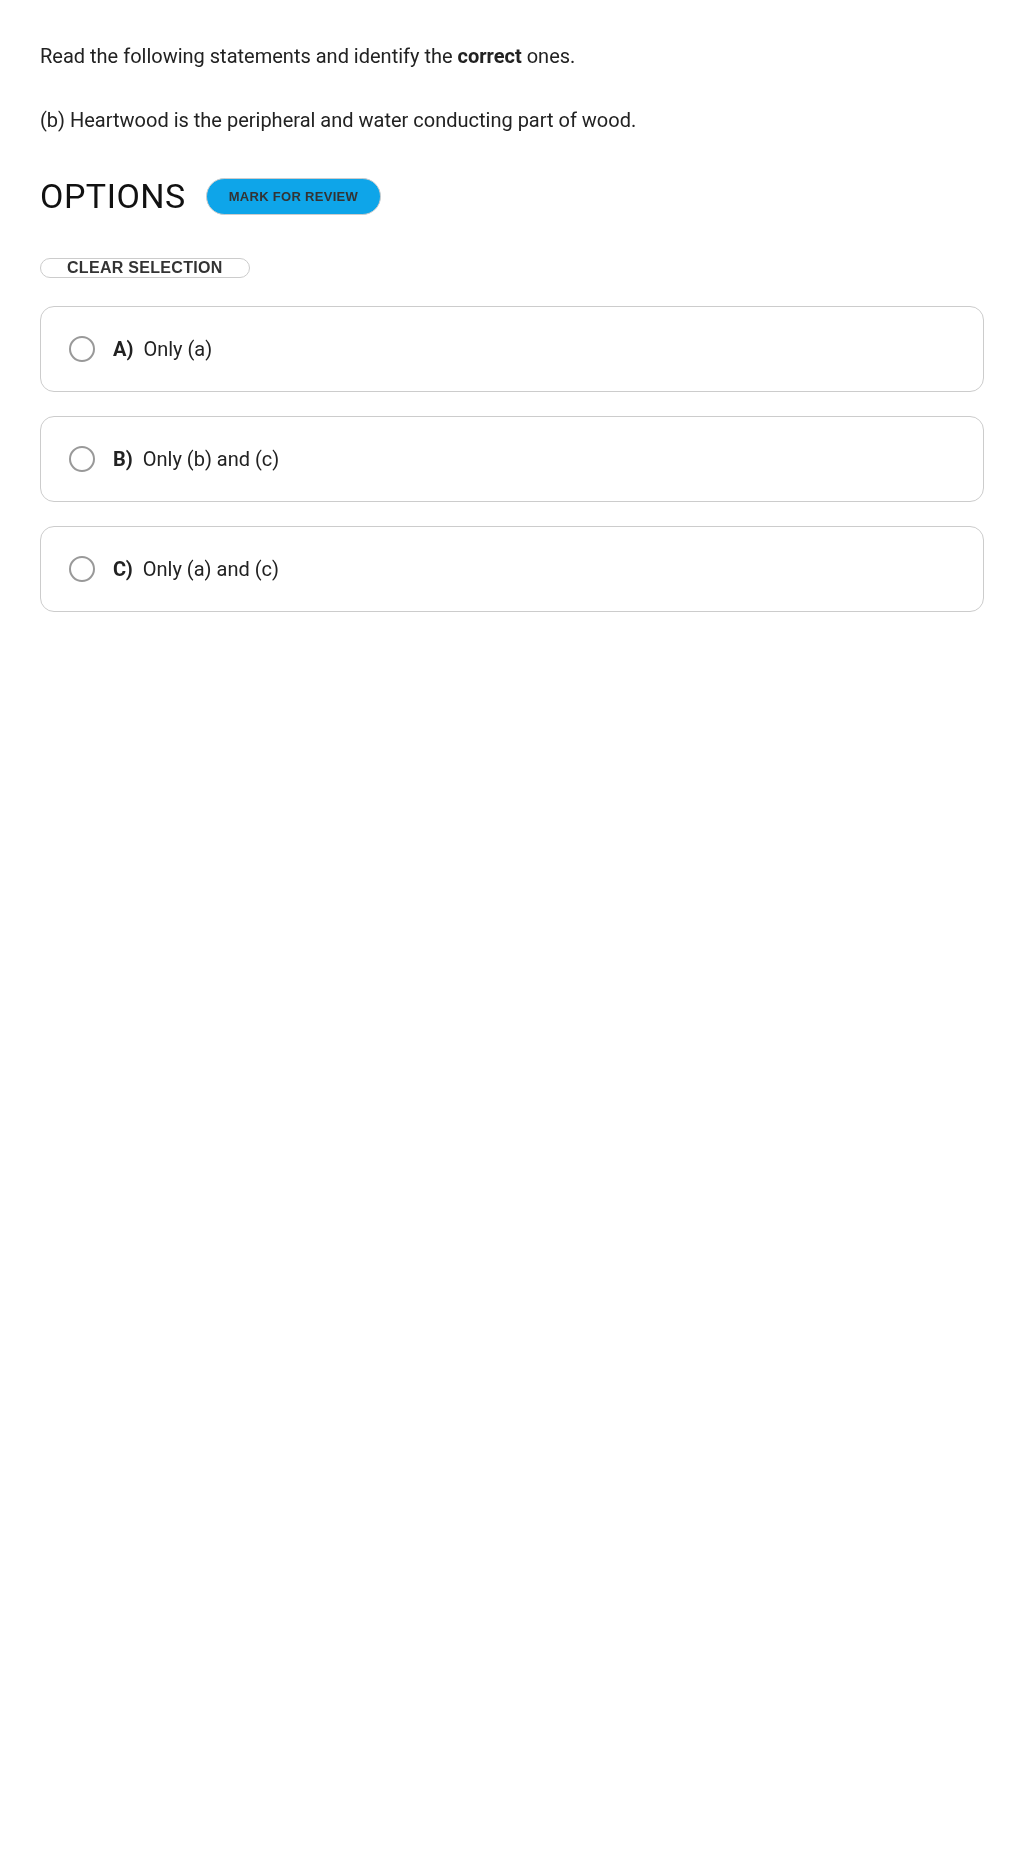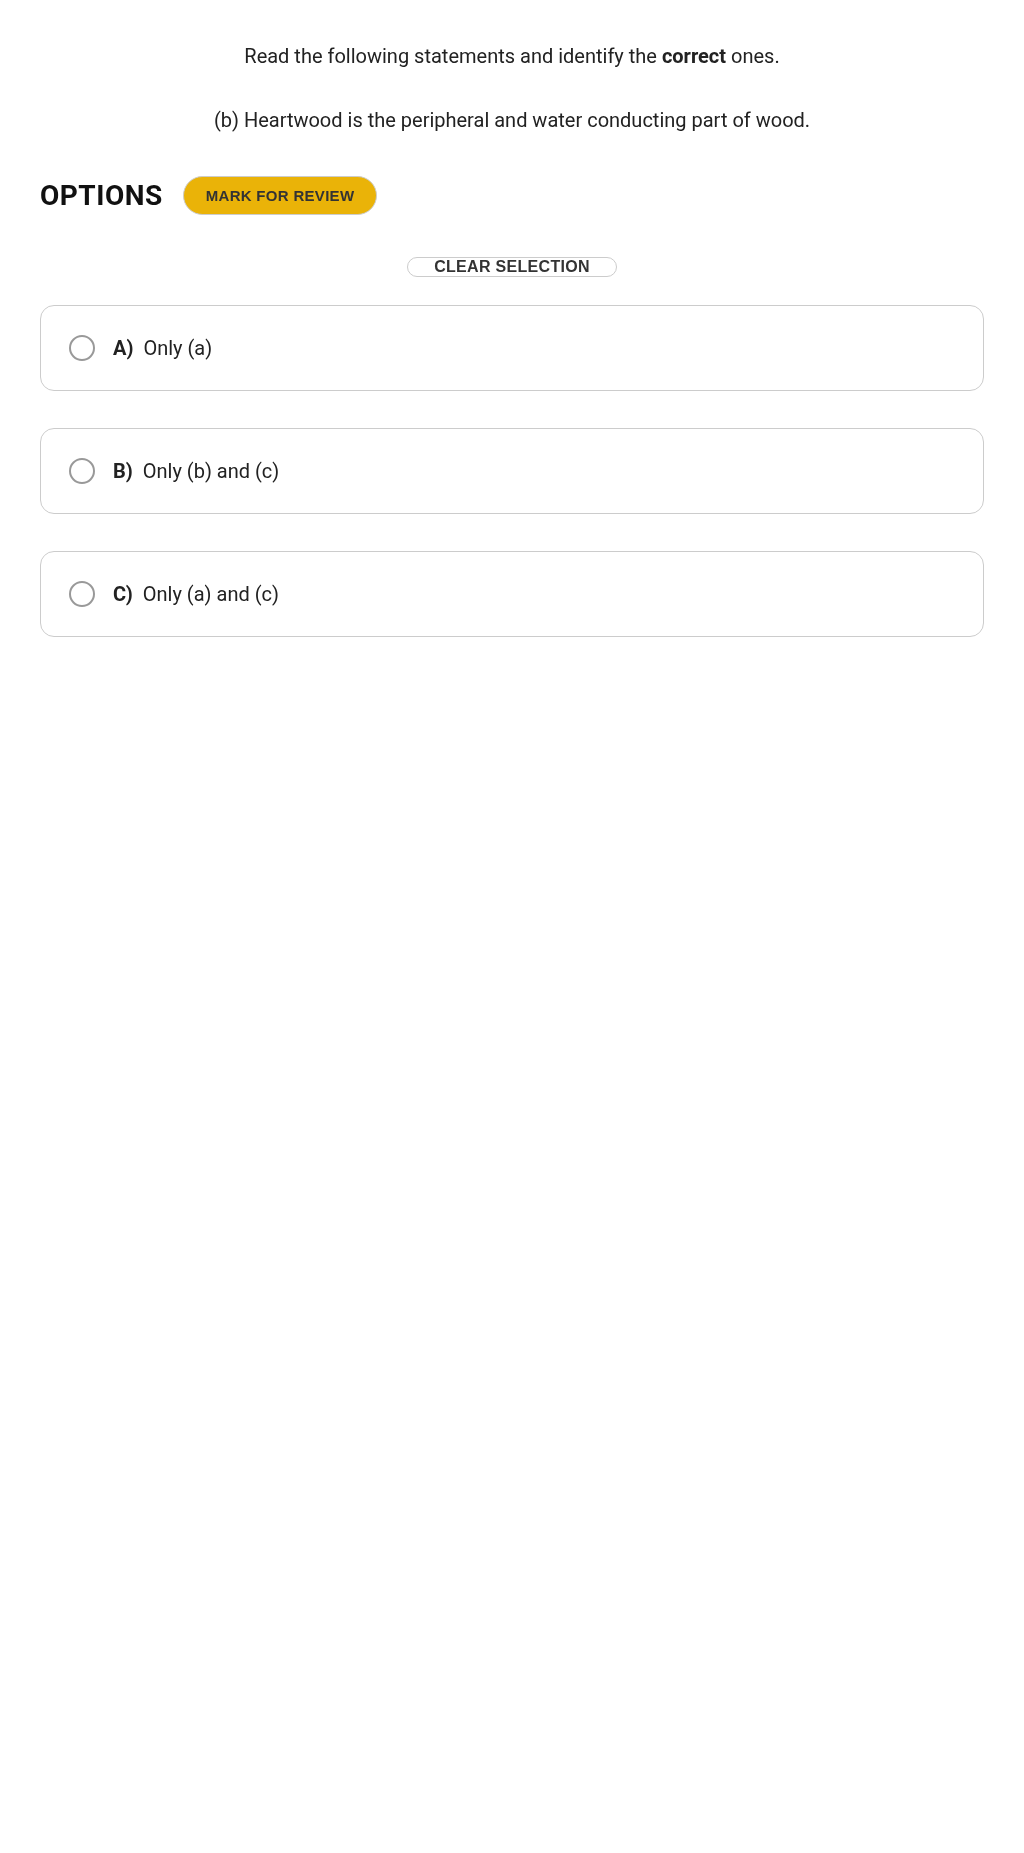--- a/index.html
+++ b/index.html
@@ -1,19 +1,18 @@
 <!DOCTYPE html>
 <html><head>
   <meta charset="utf-8">
   <style>
     * {
       box-sizing: border-box;
       margin: 0;
       padding: 0;
-      text-align: center;
     }
 
     body {
       background-color: #ffffff;
       font-family: -apple-system, BlinkMacSystemFont, 'Segoe UI', Roboto, sans-serif;
       font-size: 18px;
       color: #1a1a1a;
       width: 1024px;
       min-height: 1853px;
       padding: 40px 40px 60px 40px;
@@ -31,34 +30,34 @@
     }
 
     .options-header {
       display: flex;
       align-items: center;
       gap: 20px;
       margin-bottom: 40px;
     }
 
     .options-label {
-      font-size: 28px;
-      font-weight: 700;
+      font-size: 34px;
+      font-weight: 400;
       color: #111111;
       letter-spacing: 0.5px;
     }
 
     .mark-for-review-btn {
       border: 1.5px solid #cccccc;
       border-radius: 30px;
       padding: 10px 22px;
-      font-size: 15px;
+      font-size: 13px;
       font-weight: 600;
       color: #333333;
-      background: #eab308;
+      background: #0ea5e9;
       cursor: pointer;
       letter-spacing: 0.3px;
     }
 
     .clear-selection-btn {
       border: 1.5px solid #cccccc;
       border-radius: 30px;
       padding: 0 26px;
       font-size: 16px;
       font-weight: 600;
@@ -66,21 +65,21 @@
       background: #ffffff;
       cursor: pointer;
       letter-spacing: 0.3px;
       margin-bottom: 28px;
       display: inline-block;
     }
 
     .options-list {
       display: flex;
       flex-direction: column;
-      gap: 37px;
+      gap: 24px;
     }
 
     .option-item {
       border: 1.5px solid #cccccc;
       border-radius: 14px;
       padding: 28px 28px;
       display: flex;
       align-items: center;
       gap: 18px;
       cursor: pointer;

